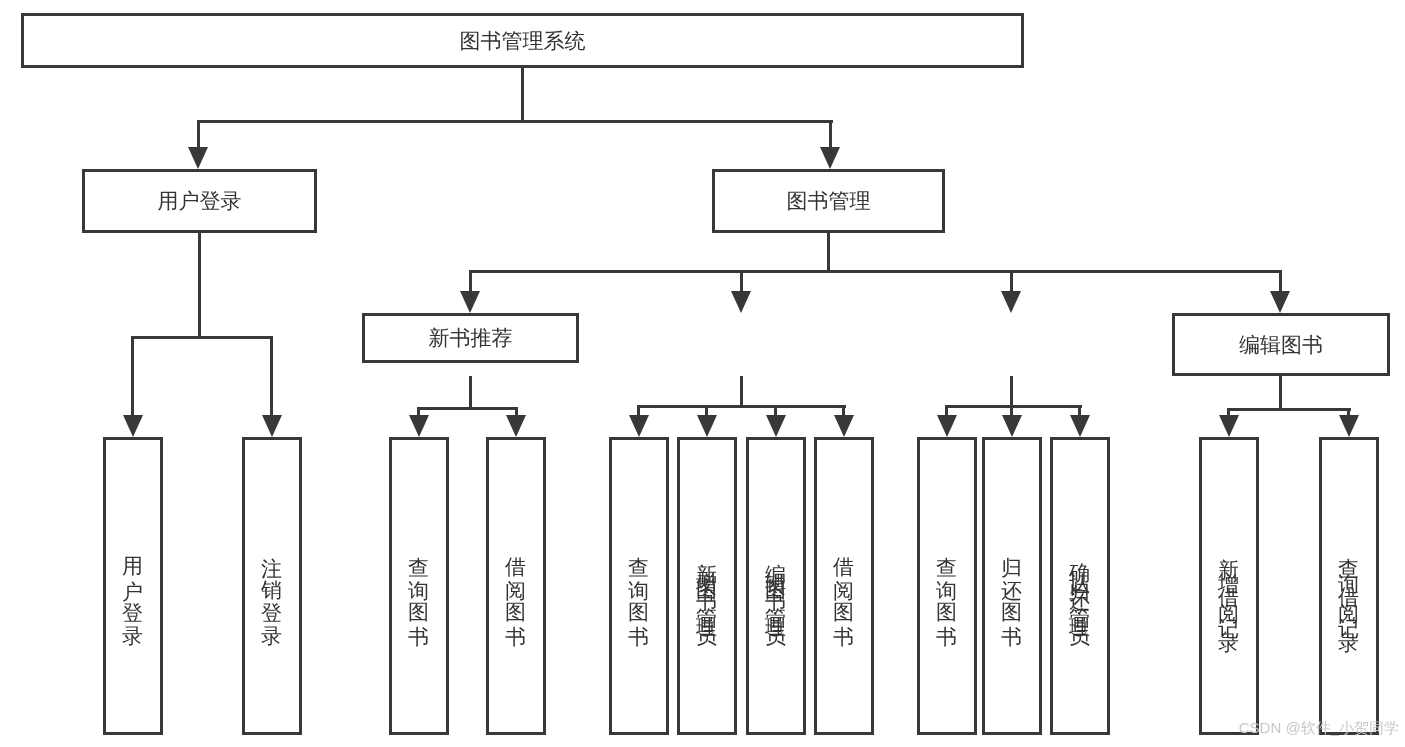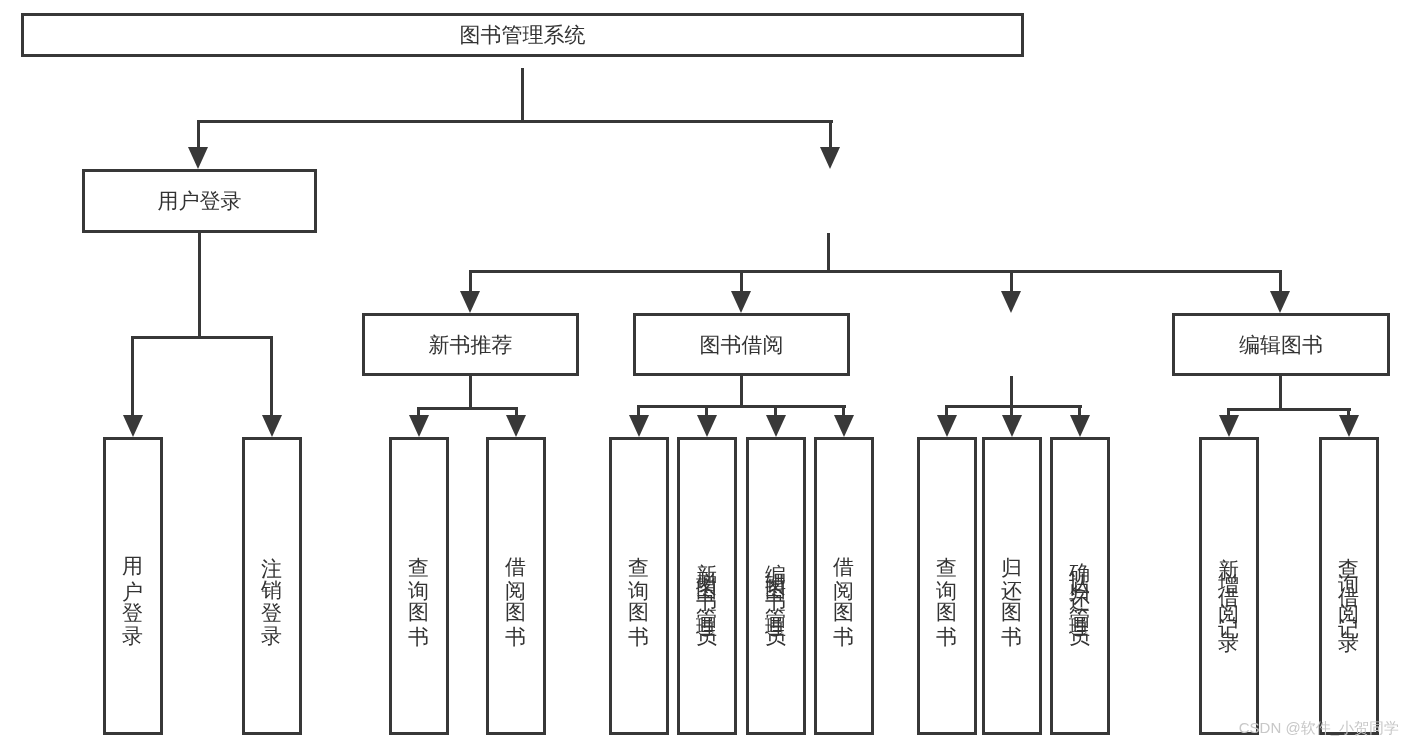--- a/index.html
+++ b/index.html
@@ -110,33 +110,33 @@
   <div class="ln" style="left:1078px;top:405px;width:3px;height:12px"></div>
   <div class="ah" style="left:1070px;top:415px"></div>
 
   <div class="ln" style="left:1279px;top:376px;width:3px;height:32px"></div>
   <div class="ln" style="left:1227px;top:408px;width:124px;height:3px"></div>
   <div class="ln" style="left:1227px;top:408px;width:3px;height:9px"></div>
   <div class="ah" style="left:1219px;top:415px"></div>
   <div class="ln" style="left:1347px;top:408px;width:3px;height:9px"></div>
   <div class="ah" style="left:1339px;top:415px"></div>
 
-  <div class="box" style="left:21px;top:13px;width:1003px;height:44px">
+  <div class="box" style="left:21px;top:13px;width:1003px;height:55px">
     <span>图书管理系统</span>
   </div>
 
   <div class="box" style="left:82px;top:169px;width:235px;height:64px">
     <span>用户登录</span>
   </div>
+  <div class="box" style="left:712px;top:169px;width:233px;height:64px">
+    <span>图书管理</span>
+  </div>
 
-  <div class="box" style="left:362px;top:313px;width:217px;height:63px">
+  <div class="box" style="left:362px;top:313px;width:217px;height:50px">
     <span>新书推荐</span>
-  </div>
-  <div class="box" style="left:633px;top:313px;width:217px;height:63px">
-    <span>图书借阅</span>
   </div>
   <div class="box" style="left:1172px;top:313px;width:218px;height:63px">
     <span>编辑图书</span>
   </div>
 
   <div class="box vbox p4" style="left:103px;top:437px;width:60px;height:298px">
     <span>用户登录</span>
   </div>
   <div class="box vbox p4" style="left:242px;top:437px;width:60px;height:298px">
     <span>注销登录</span>

